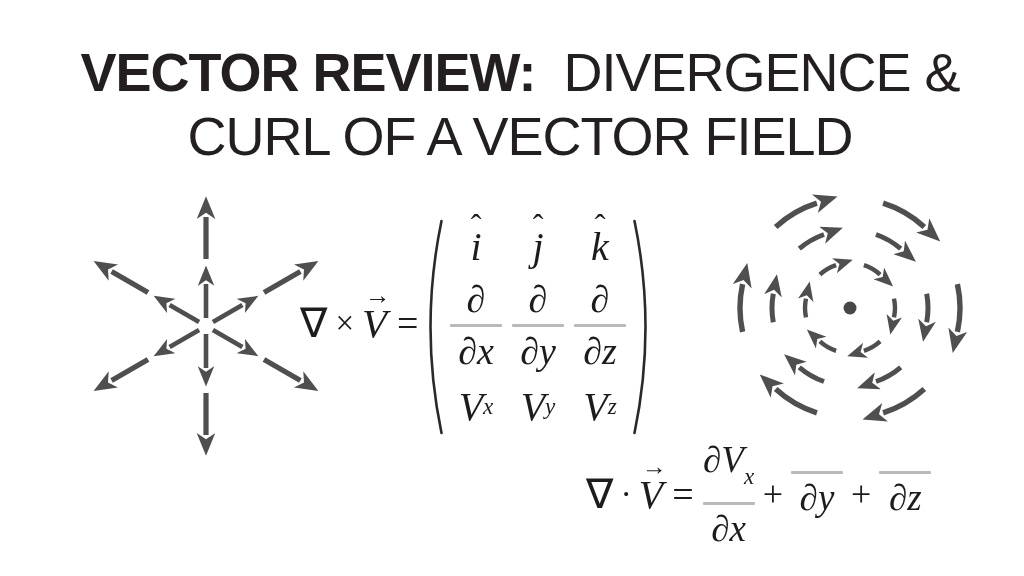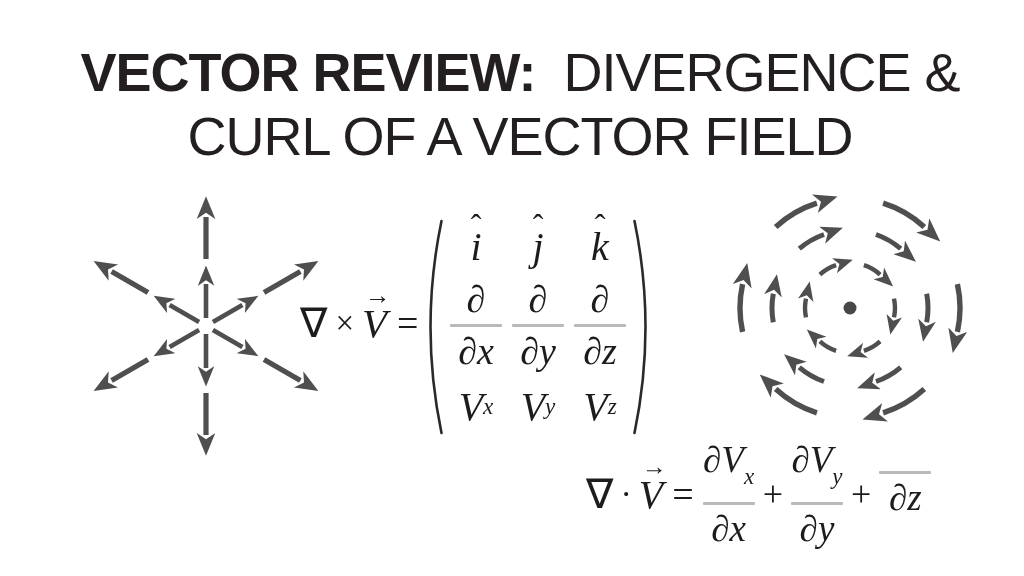--- a/index.html
+++ b/index.html
@@ -177,21 +177,20 @@
     <span class="vec"><span class="arr">→</span><span>V</span></span>
     <span class="eqs">=</span>
 
     <span class="frac">
         <span class="num"><span>∂V</span><span class="sub">x</span></span>
         <span class="bar"></span>
         <span class="den">∂x</span>
       </span>
     <span class="plus">+</span>
     <span class="frac">
-        <span class="num"><span>∂V</span><span class="sub">y</span></span>
         <span class="bar"></span>
         <span class="den">∂y</span>
       </span>
     <span class="plus">+</span>
     <span class="frac">
         <span class="bar"></span>
         <span class="den">∂z</span>
       </span>
   </div>
 

